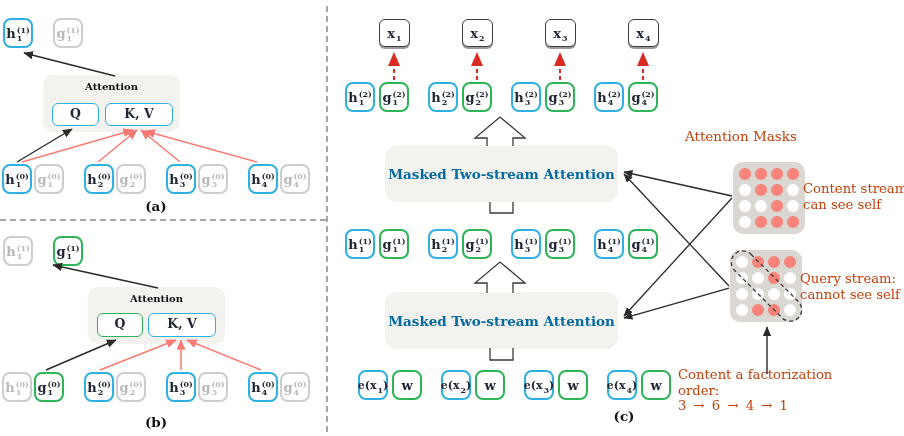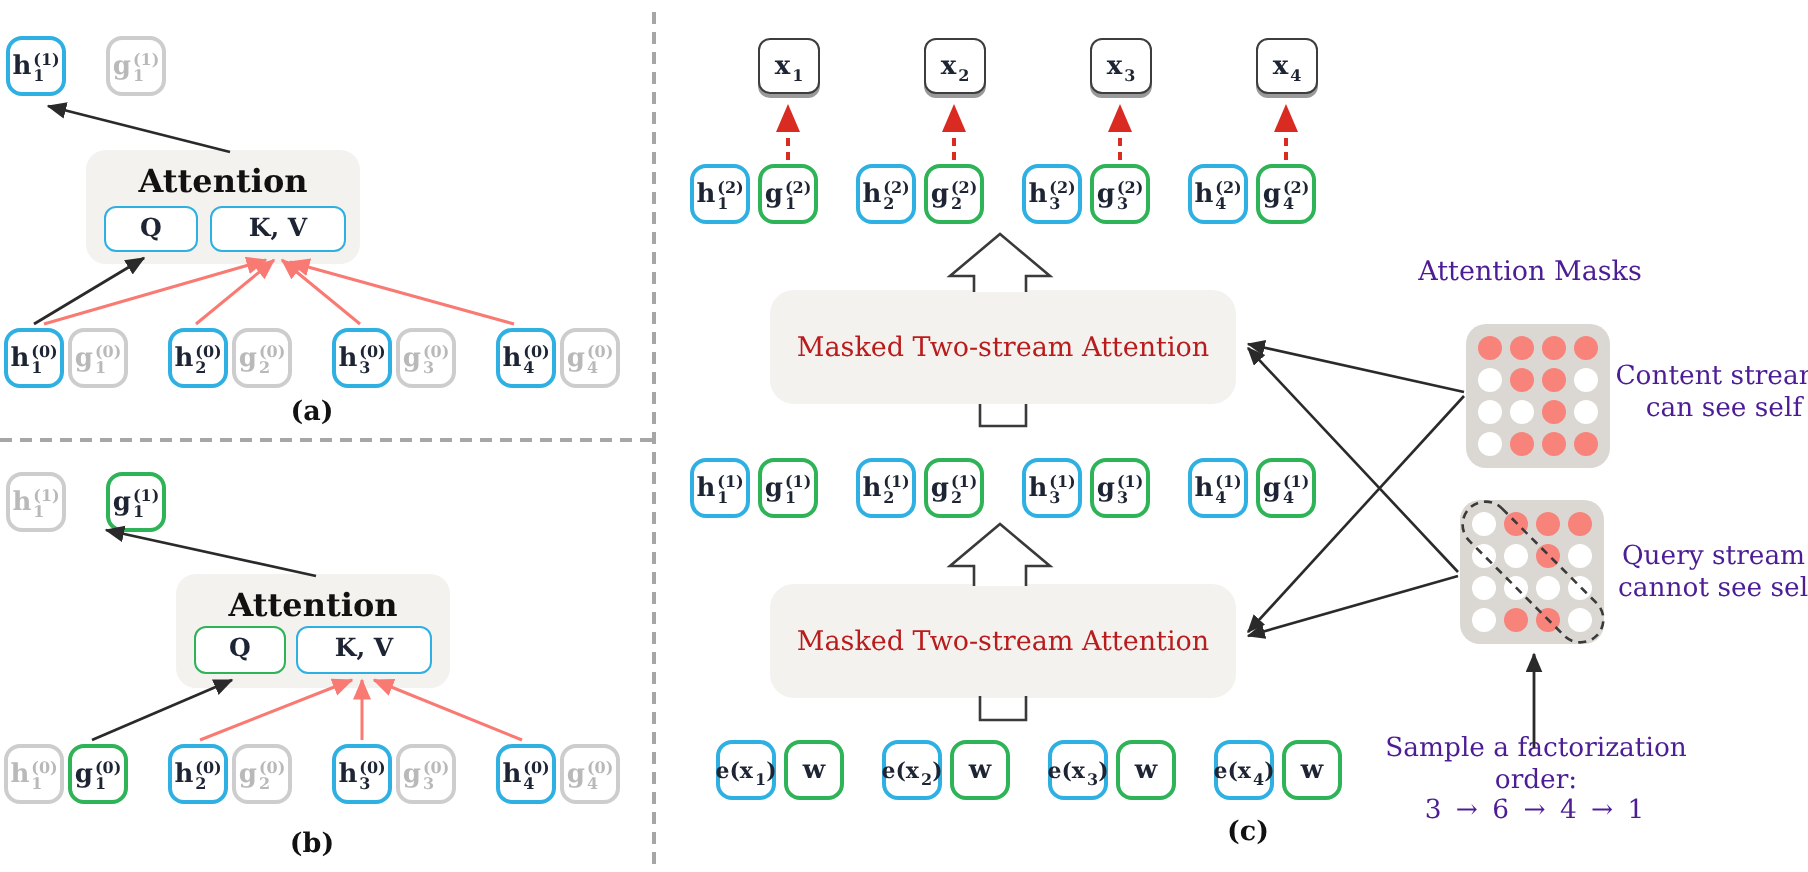--- a/index.html
+++ b/index.html
@@ -28,36 +28,36 @@
   .node.inputnode{font-size:11px;}
 
   .prow{position:absolute;display:flex;gap:19px;z-index:2;}
   .pair{display:flex;gap:4px;}
   .prow.tight{gap:20px;} .prow.tight .pair{gap:2px;}
   .xrow{position:absolute;display:flex;gap:52px;z-index:2;}
 
   
   .attn{position:absolute;background:var(--attnbg);border-radius:10px;z-index:1;}
   .attn .ttl{position:absolute;left:0;right:0;top:6px;text-align:center;
-             font-weight:700;font-size:16px;color:#111;}
+             font-weight:700;font-size:10px;color:#111;}
   .attn2{position:absolute;background:var(--attnbg);border-radius:12px;display:flex;
-         align-items:center;justify-content:center;font-weight:400;font-size:13.5px;color:#b91c1c;z-index:1;}
+         align-items:center;justify-content:center;font-weight:700;font-size:13.5px;color:#0369a1;z-index:1;}
   .qkv{position:absolute;box-sizing:border-box;background:#fff;border:1.6px solid var(--blue);
        border-radius:6px;text-align:center;font-weight:700;font-size:12.5px;color:var(--ink);
        line-height:20px;z-index:2;}
   .qkv.green{border-color:var(--green);}
 
   
   .mask{position:absolute;background:var(--maskbg);border-radius:10px;display:grid;
         grid-template-columns:repeat(4,12px);gap:4px;padding:6px;z-index:2;}
   .dot{width:12px;height:12px;border-radius:50%;}
   .dot.r{background:var(--dotred);} .dot.w{background:#ffffff;}
 
   
-  .cap{position:absolute;font-size:13.2px;color:#4c1d95;text-align:center;line-height:15.5px;z-index:2;}
+  .cap{position:absolute;font-size:13.2px;color:#c2410c;line-height:15.5px;z-index:2;}
   .plabel{position:absolute;font-weight:700;font-size:13.5px;color:#111;text-align:center;z-index:2;}
 </style>
 </head>
 <body>
 
 <div class="canvas">
 
   <div class="prow tight" style="left:3px;top:18px">
       <div class="node blue">
         <span class="nb">h</span>
@@ -507,21 +507,21 @@
       <div class="dot r"></div>
       <div class="dot r"></div>
       <div class="dot w"></div>
     </div>
   <div class="cap" style="left:800px;top:271px;width:118px">
     <div>Query stream:</div>
     <div>cannot see self</div>
   </div>
 
   <div class="cap" style="left:678px;top:367px;width:180px">
-    <div>Sample a factorization order:</div>
+    <div>Content a factorization order:</div>
     <div style="letter-spacing:1.5px">3 → 6 → 4 → 1</div>
   </div>
 
   <svg class="overlay" width="904" height="436" viewBox="0 0 904 436">
     <defs>
       <marker id="mkB" markerWidth="8" markerHeight="8" refX="6.5" refY="3" orient="auto">
         <path d="M0,0 L7,3 L0,6 z" fill="#2a2a2a"></path>
       </marker>
       <marker id="mkR" markerWidth="8" markerHeight="8" refX="6.5" refY="3" orient="auto">
         <path d="M0,0 L7,3 L0,6 z" fill="#f87a72"></path>

